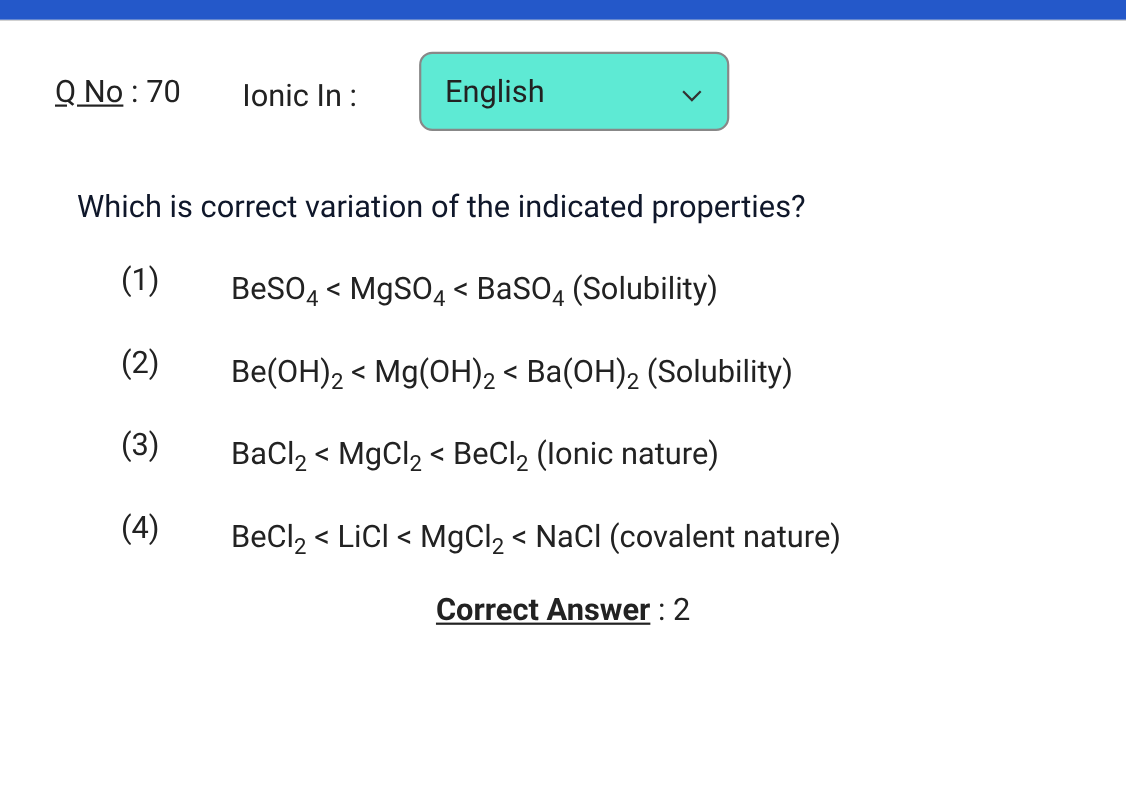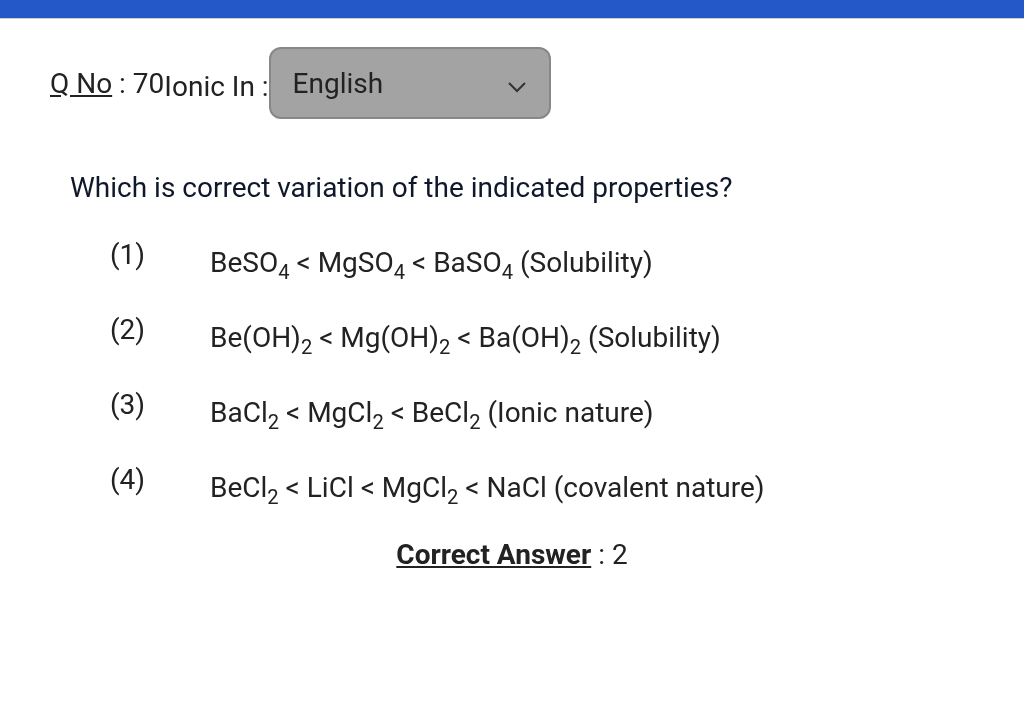--- a/index.html
+++ b/index.html
@@ -19,20 +19,21 @@
       height: 18px;
       background: #2458c9;
     }
     .content {
       padding: 28px 50px 20px 50px;
       border-top: 1px solid #ccc;
     }
     .header-row {
       display: flex;
       align-items: center;
+      gap: 56px;
       margin-bottom: 52px;
     }
     .qno {
       font-size: 28px;
       color: #222;
     }
     .qno-label {
       text-decoration: underline;
     }
     .viewin-label {
@@ -41,21 +42,21 @@
       margin-top: 6px;
     }
     .lang-select {
       display: flex;
       align-items: center;
       justify-content: space-between;
       width: 282px;
       height: 72px;
       border: 2px solid #888;
       border-radius: 12px;
-      background: #a3a3a3;
+      background: #5eead4;
       padding: 0 22px;
       font-size: 28px;
       color: #222;
       cursor: pointer;
     }
     .chevron {
       display: inline-block;
     }
     .chevron svg {
       width: 20px;

